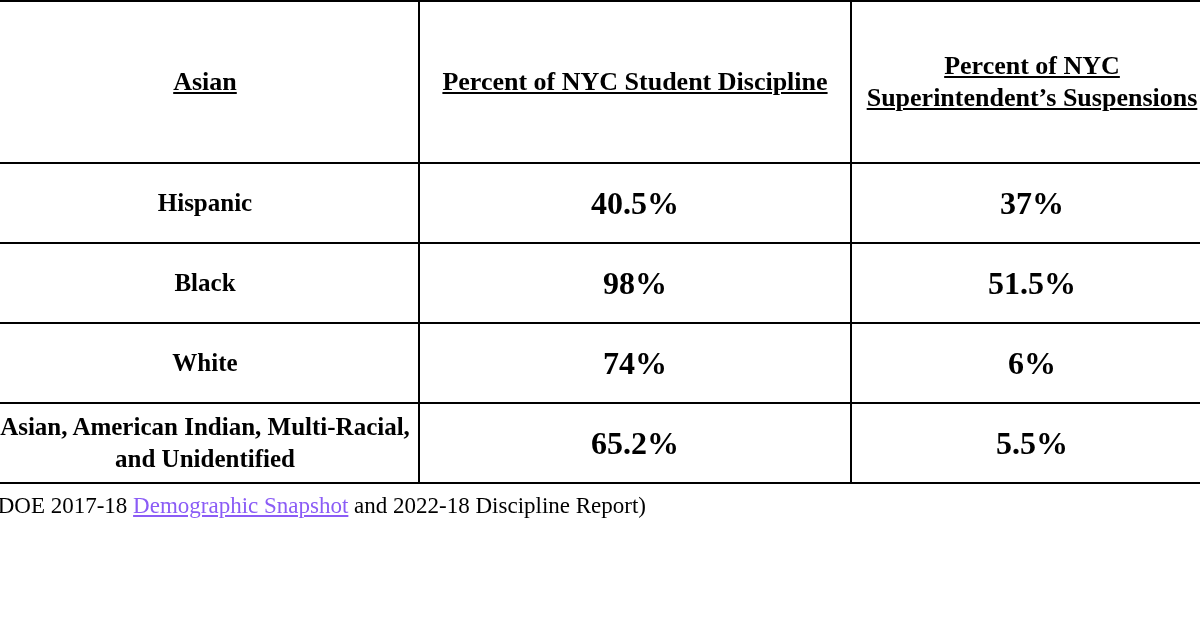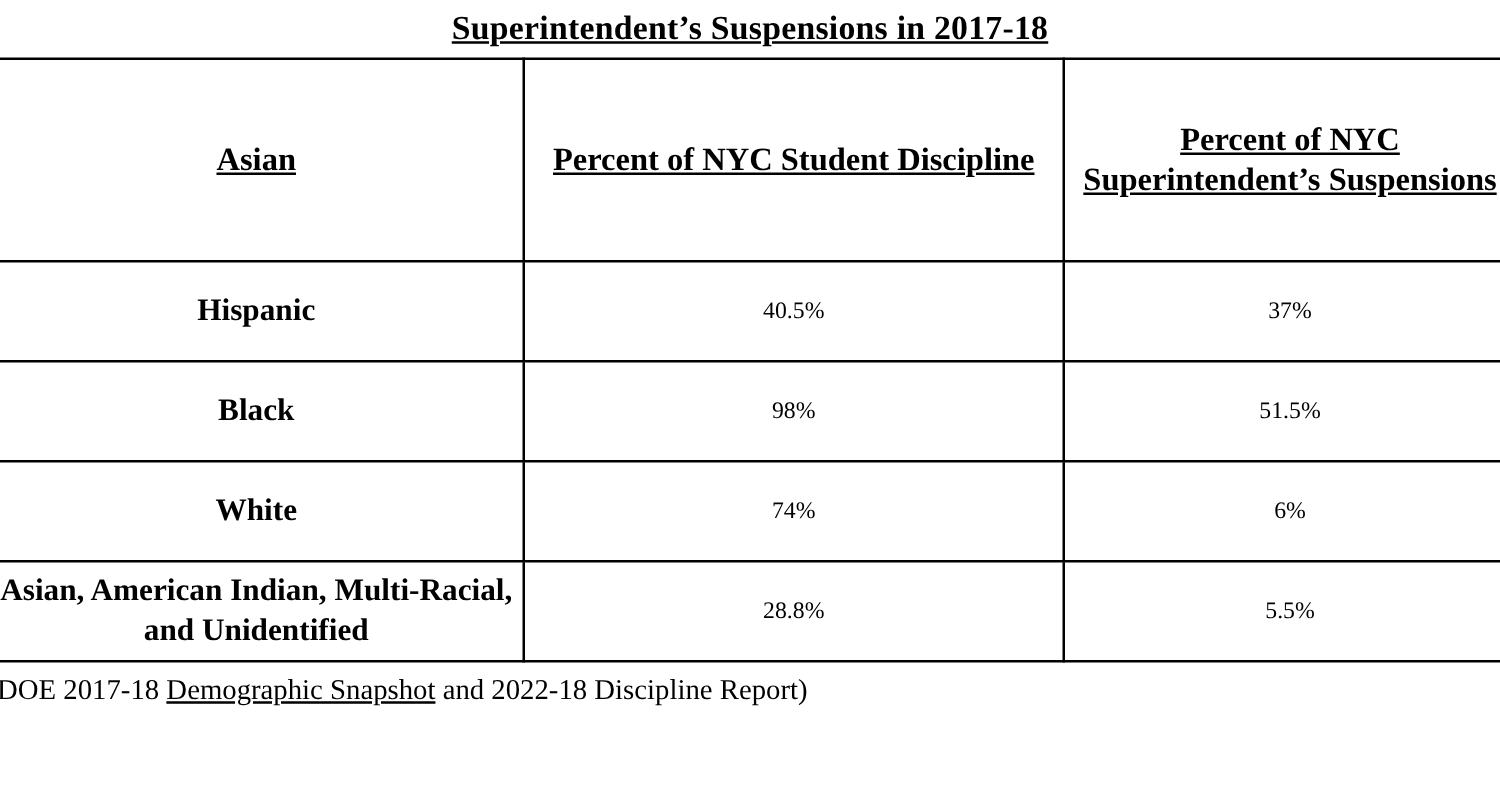--- a/index.html
+++ b/index.html
@@ -53,48 +53,47 @@
     font-weight: bold;
     font-size: 26px;
     line-height: 1.25;
   }
   .hdr-underline {
     text-decoration: underline;
     display: inline;
   }
   table.data-table tbody td {
     height: 78px;
-    font-weight: normal;
-    font-size: 19px;
+    font-weight: bold;
+    font-size: 32px;
   }
   table.data-table tbody td.race-cell {
     font-weight: bold;
     font-size: 25px;
     line-height: 1.3;
   }
   tr.tall td { height: 100px; }
   .source-note {
     font-size: 23px;
     padding-top: 8px;
     padding-left: 0px;
     margin-left: -10px;
     line-height: 1.25;
     white-space: nowrap;
   }
   .source-note a {
-    color: #000000;
+    color: #8b5cf6;
     text-decoration: underline;
   }
 </style>
 </head>
 <body>
 
 <div class="page">
 
-  <div class="doc-title">Superintendent’s Suspensions in 2017-18</div>
 
   <table class="data-table">
     <colgroup>
       <col class="c-race">
       <col class="c-pop">
       <col class="c-susp">
     </colgroup>
     <thead>
       <tr>
         <th><span class="hdr-underline">Asian</span></th>
@@ -113,21 +112,21 @@
         <td>98%</td>
         <td>51.5%</td>
       </tr>
       <tr>
         <td class="race-cell">White</td>
         <td>74%</td>
         <td>6%</td>
       </tr>
       <tr class="tall">
         <td class="race-cell">Asian, American Indian, Multi-Racial, and Unidentified</td>
-        <td>28.8%</td>
+        <td>65.2%</td>
         <td>5.5%</td>
       </tr>
     </tbody>
   </table>
 
   <div class="source-note"><span>(DOE 2017-18 </span><a href="#">Demographic Snapshot</a><span> and 2022-18 Discipline Report)</span></div>
 
 </div>
 
 </body></html>

